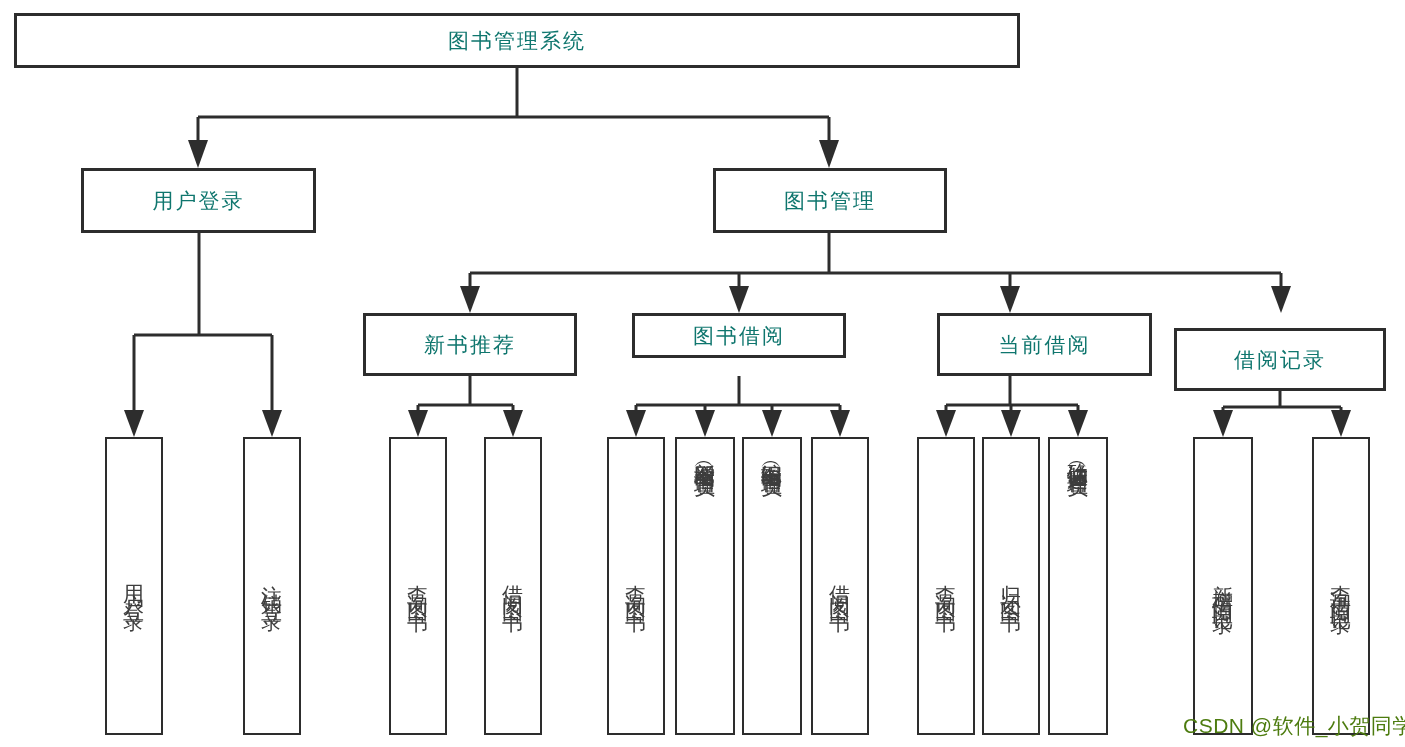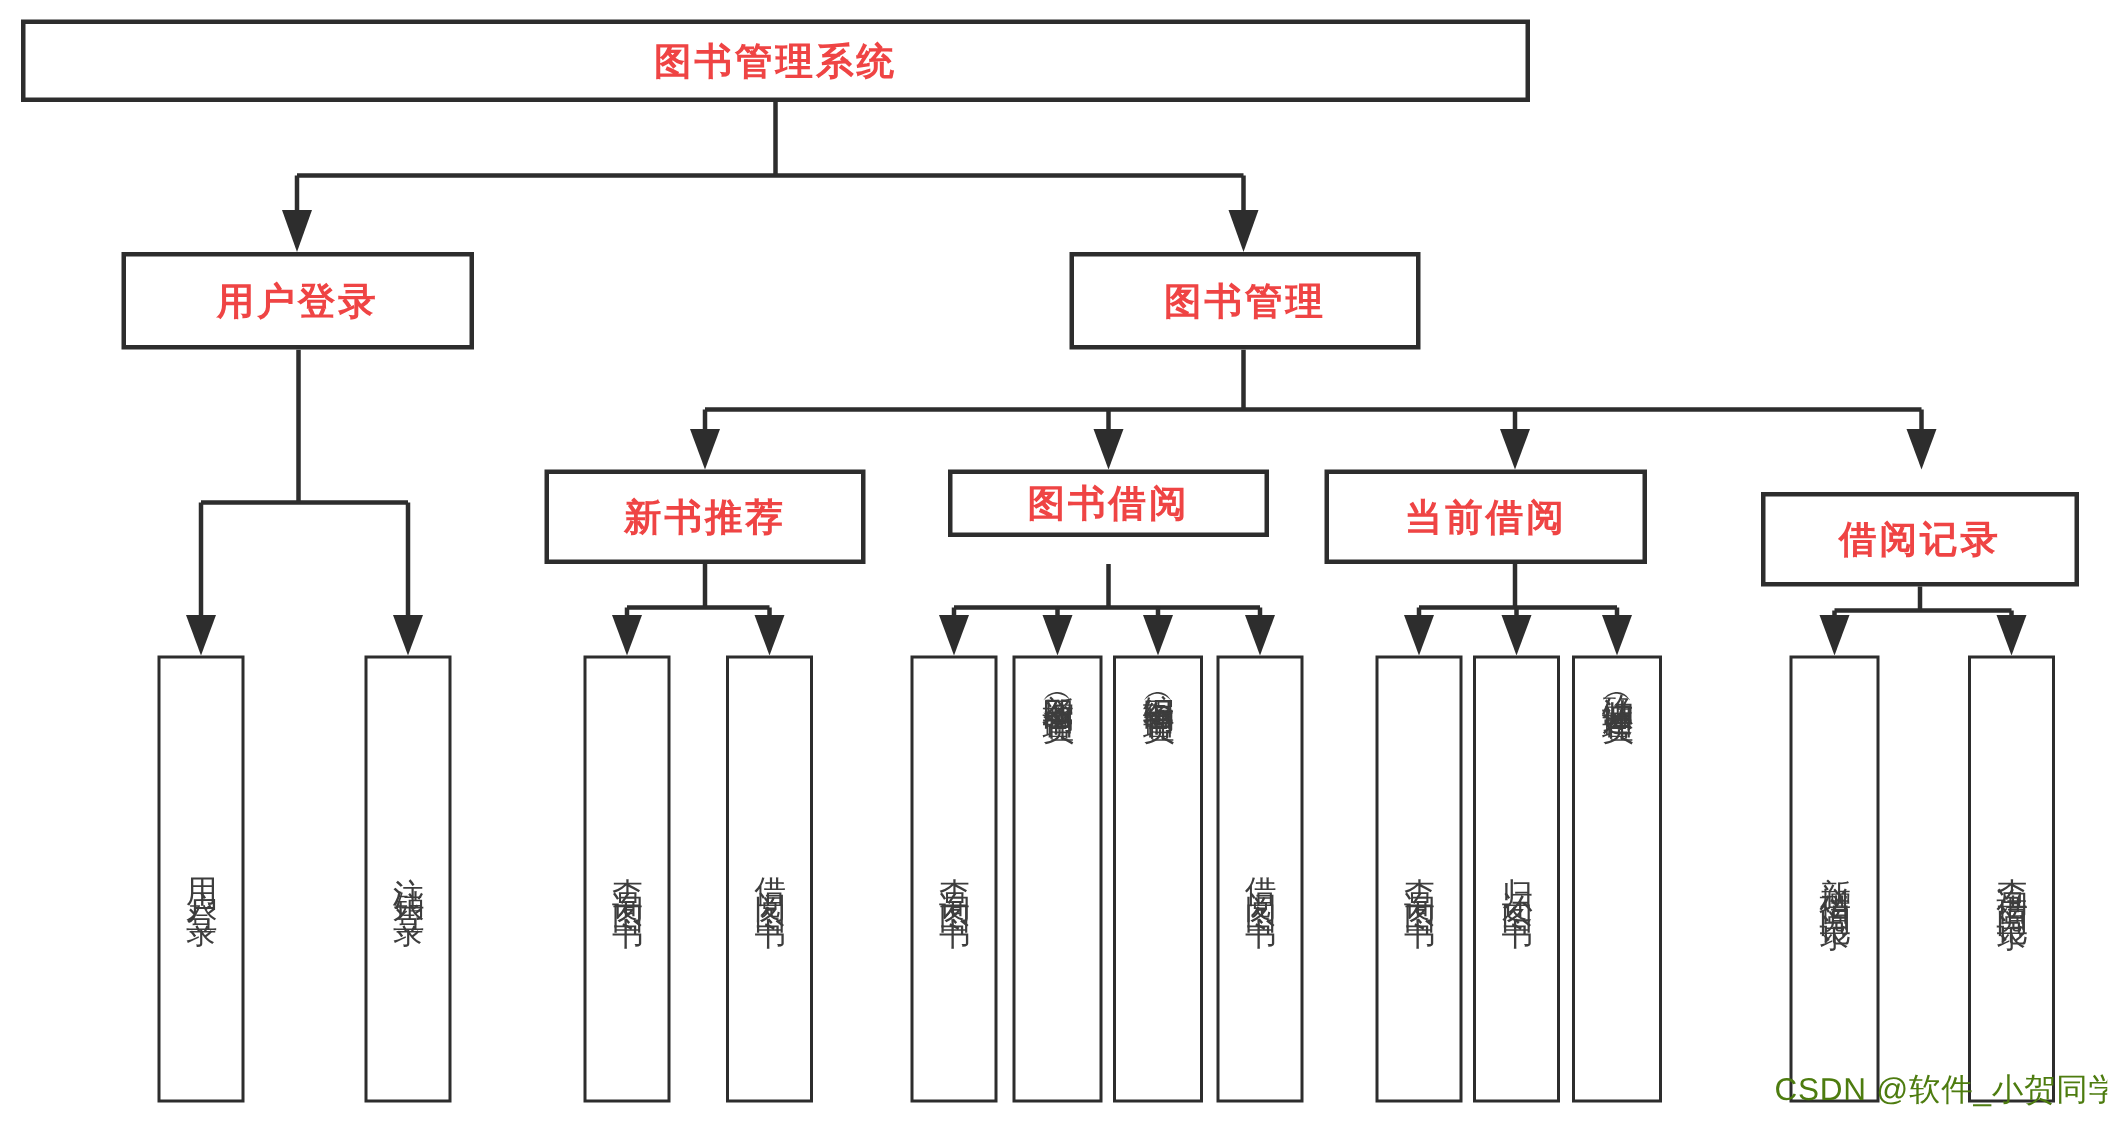--- a/index.html
+++ b/index.html
@@ -22,25 +22,24 @@
     height: 747px;
   }
   .node {
     position: absolute;
     box-sizing: border-box;
     background: #ffffff;
     border: 3px solid #2d2d2d;
     display: flex;
     align-items: center;
     justify-content: center;
-    color: #ef4444;
-    font-size: 25px;
+    color: #0f766e;
+    font-size: 21px;
     letter-spacing: 2px;
     white-space: nowrap;
-    font-weight: bold;
   }
   .leaf {
     position: absolute;
     box-sizing: border-box;
     background: #ffffff;
     border: 2px solid #2d2d2d;
     display: flex;
     align-items: center;
     justify-content: center;
     color: #3d3d3d;
@@ -150,21 +149,21 @@
   <div class="node" style="left:363px; top:313px; width:214px; height:63px;">
     <span>新书推荐</span>
   </div>
 
   <div class="node" style="left:713px; top:168px; width:234px; height:65px;">
     <span>图书管理</span>
   </div>
   <div class="node" style="left:632px; top:313px; width:214px; height:45px;">
     <span>图书借阅</span>
   </div>
-  <div class="node" style="left:883px; top:313px; width:215px; height:63px;">
+  <div class="node" style="left:937px; top:313px; width:215px; height:63px;">
     <span>当前借阅</span>
   </div>
   <div class="node" style="left:1174px; top:313px; width:212px; height:63px;margin-top:15px;">
     <span>借阅记录</span>
   </div>
 
   <div class="leaf" style="left:105px; top:437px; width:58px; height:298px;">
     <span class="vtext">用户登录</span>
   </div>
   <div class="leaf" style="left:243px; top:437px; width:58px; height:298px;">

